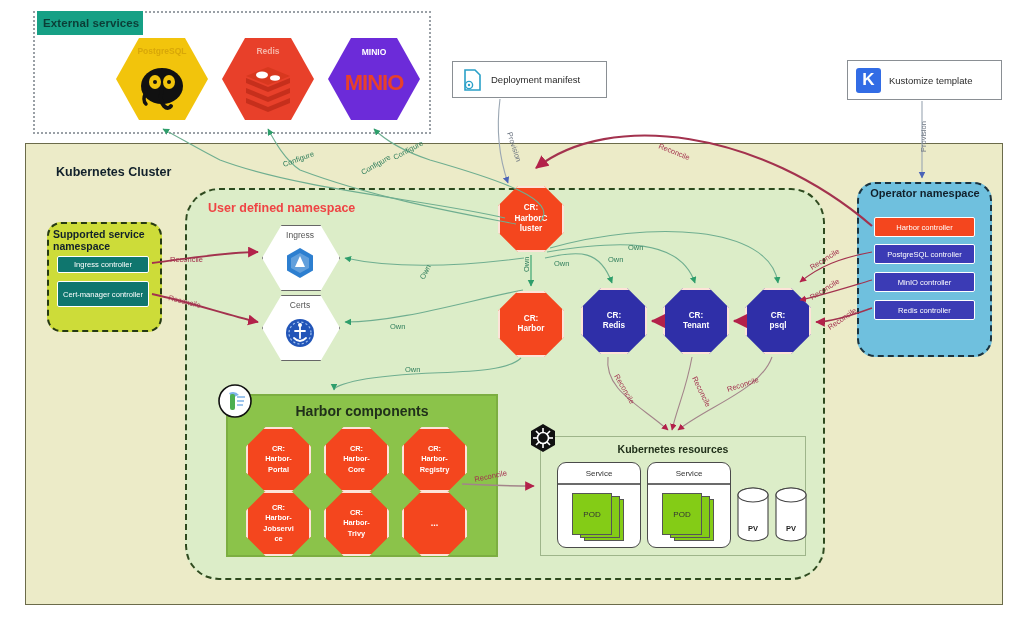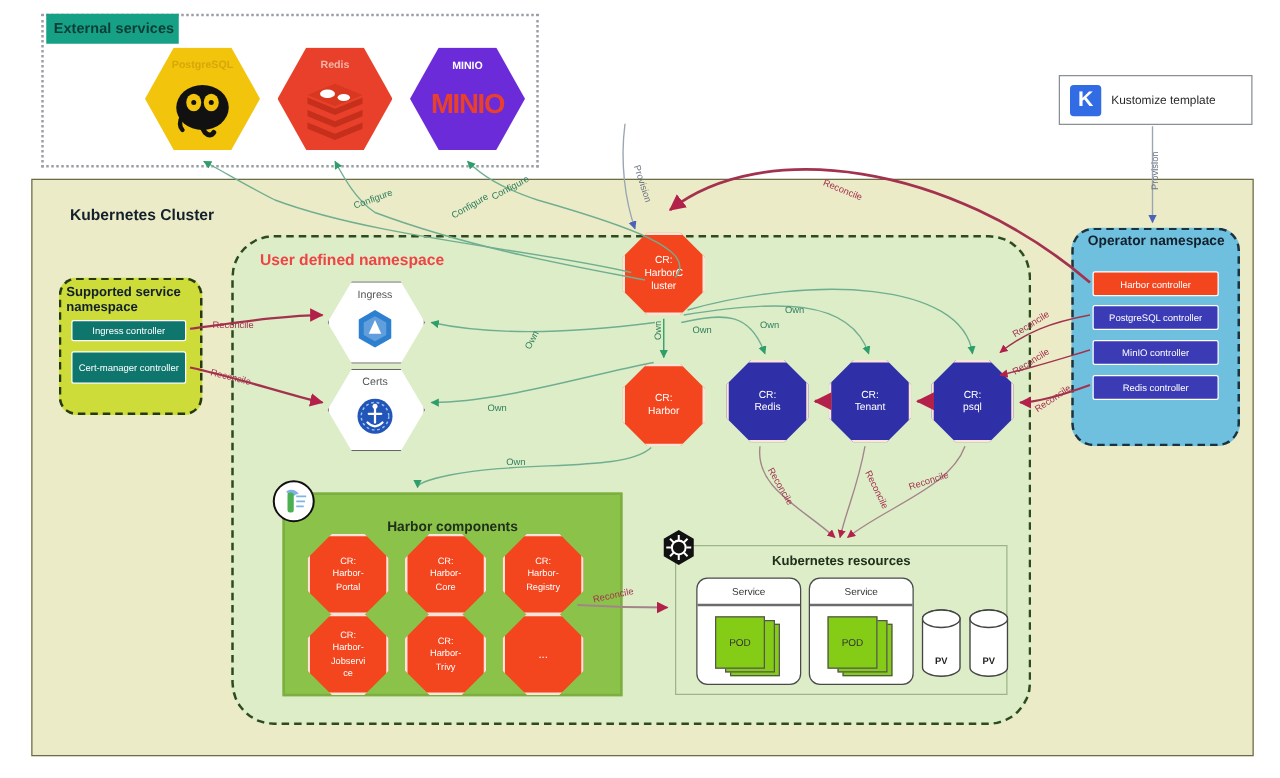--- a/index.html
+++ b/index.html
@@ -33,35 +33,35 @@
   .ctrl.blue{background:#3b3bb5;}
   .ctrl.orange{background:#f4461e;}
   .ctrl.lblue{background:#0f766e;border-color:#ffffff;}
 
   
   .legendbox{background:#ffffff;border:1.6px solid #8a8f94;display:flex;align-items:center;gap:8px;padding-left:8px;}
   .legendbox .lbl{font-size:9.5px;color:#2a2a2a;}
 
   
   .oct{display:flex;align-items:center;justify-content:center;text-align:center;color:#ffffff;
-     font-weight:400;line-height:10.5px;
+     font-weight:700;line-height:10.5px;
      clip-path:polygon(30% 0,70% 0,100% 30%,100% 70%,70% 100%,30% 100%,0 70%,0 30%);}
   .oct.red{background:#f4461e;border:2px solid #fde3d8;}
   .oct.blue{background:#2f2fa8;border:2px solid #fde3d8;}
 
   
   .hex{clip-path:polygon(25% 0,75% 0,100% 50%,75% 100%,25% 100%,0 50%);
        display:flex;align-items:center;justify-content:center;}
   .hexwrap{position:absolute;}
   .hexlabel{position:absolute;width:100%;text-align:center;font-size:8.5px;}
 
   
   #harbor-components{left:226px;top:394px;width:272px;height:163px;background:#8bc34a;border:2px solid #7cae41;}
-  #harbor-components-title{position:absolute;left:0;top:20px;width:100%;text-align:center;
-     font-size:11px;font-weight:600;color:#20301a;}
+  #harbor-components-title{position:absolute;left:0;top:7px;width:100%;text-align:center;
+     font-size:14px;font-weight:600;color:#20301a;}
 
   
   #k8s-resources{left:540px;top:436px;width:266px;height:120px;background:#dcedc8;border:1.6px solid #9eb58a;}
   #k8s-resources-title{position:absolute;left:0;top:6px;width:100%;text-align:center;
      font-size:10.5px;font-weight:600;color:#20301a;}
   .svc{background:#ffffff;border:1.2px solid #4a4a4a;border-radius:9px;position:absolute;}
   .svc .svc-h{position:absolute;left:0;top:0;width:100%;height:22px;display:flex;align-items:center;
      justify-content:center;font-size:8px;color:#333;border-bottom:2.5px solid #6b6b6b;box-sizing:border-box;}
   .pod{position:absolute;background:#84cc16;border:1px solid #555;}
   .pod .podtxt{position:absolute;left:0;top:0;width:100%;height:100%;display:flex;align-items:center;
@@ -133,20 +133,28 @@
     </svg>
   </div>
 
   <div class="hexwrap" style="left:328px;top:38px;width:92px;height:82px;">
     <div class="hex" style="width:92px;height:82px;background:#6c2bd9;"></div>
     <div class="hexlabel" style="top:9px;color:#ffffff;font-weight:600;">MINIO</div>
     <div class="abs" style="left:0;top:32px;width:92px;text-align:center;color:#e8402a;
          font-size:22px;font-weight:700;letter-spacing:-1px;">MINIO</div>
   </div>
 
+  <div class="abs legendbox" style="left:452px;top:61px;width:155px;height:37px;">
+    <svg width="22" height="24">
+      <path d="M4 2 h10 l5 5 v15 h-15 Z" fill="#fff" stroke="#2aa0c8" stroke-width="1.6"></path>
+      <circle cx="8" cy="17" r="3.6" fill="#fff" stroke="#2aa0c8" stroke-width="1.4"></circle>
+      <circle cx="8" cy="17" r="1.2" fill="#2aa0c8"></circle>
+    </svg>
+    <span class="lbl">Deployment manifest</span>
+  </div>
 
   <div class="abs legendbox" style="left:847px;top:60px;width:155px;height:40px;">
     <div style="width:25px;height:25px;background:#326ce5;border-radius:3px;color:#fff;font-size:17px;
          font-weight:700;display:flex;align-items:center;justify-content:center;">K</div>
     <span class="lbl">Kustomize template</span>
   </div>
 
   <div class="hexwrap" style="left:262px;top:295px;width:76px;height:64px;">
     <div class="hex" style="width:76px;height:64px;background:#ffffff;border:1px solid #666;"></div>
     <div class="hexlabel" style="top:5px;color:#555;">Certs</div>

